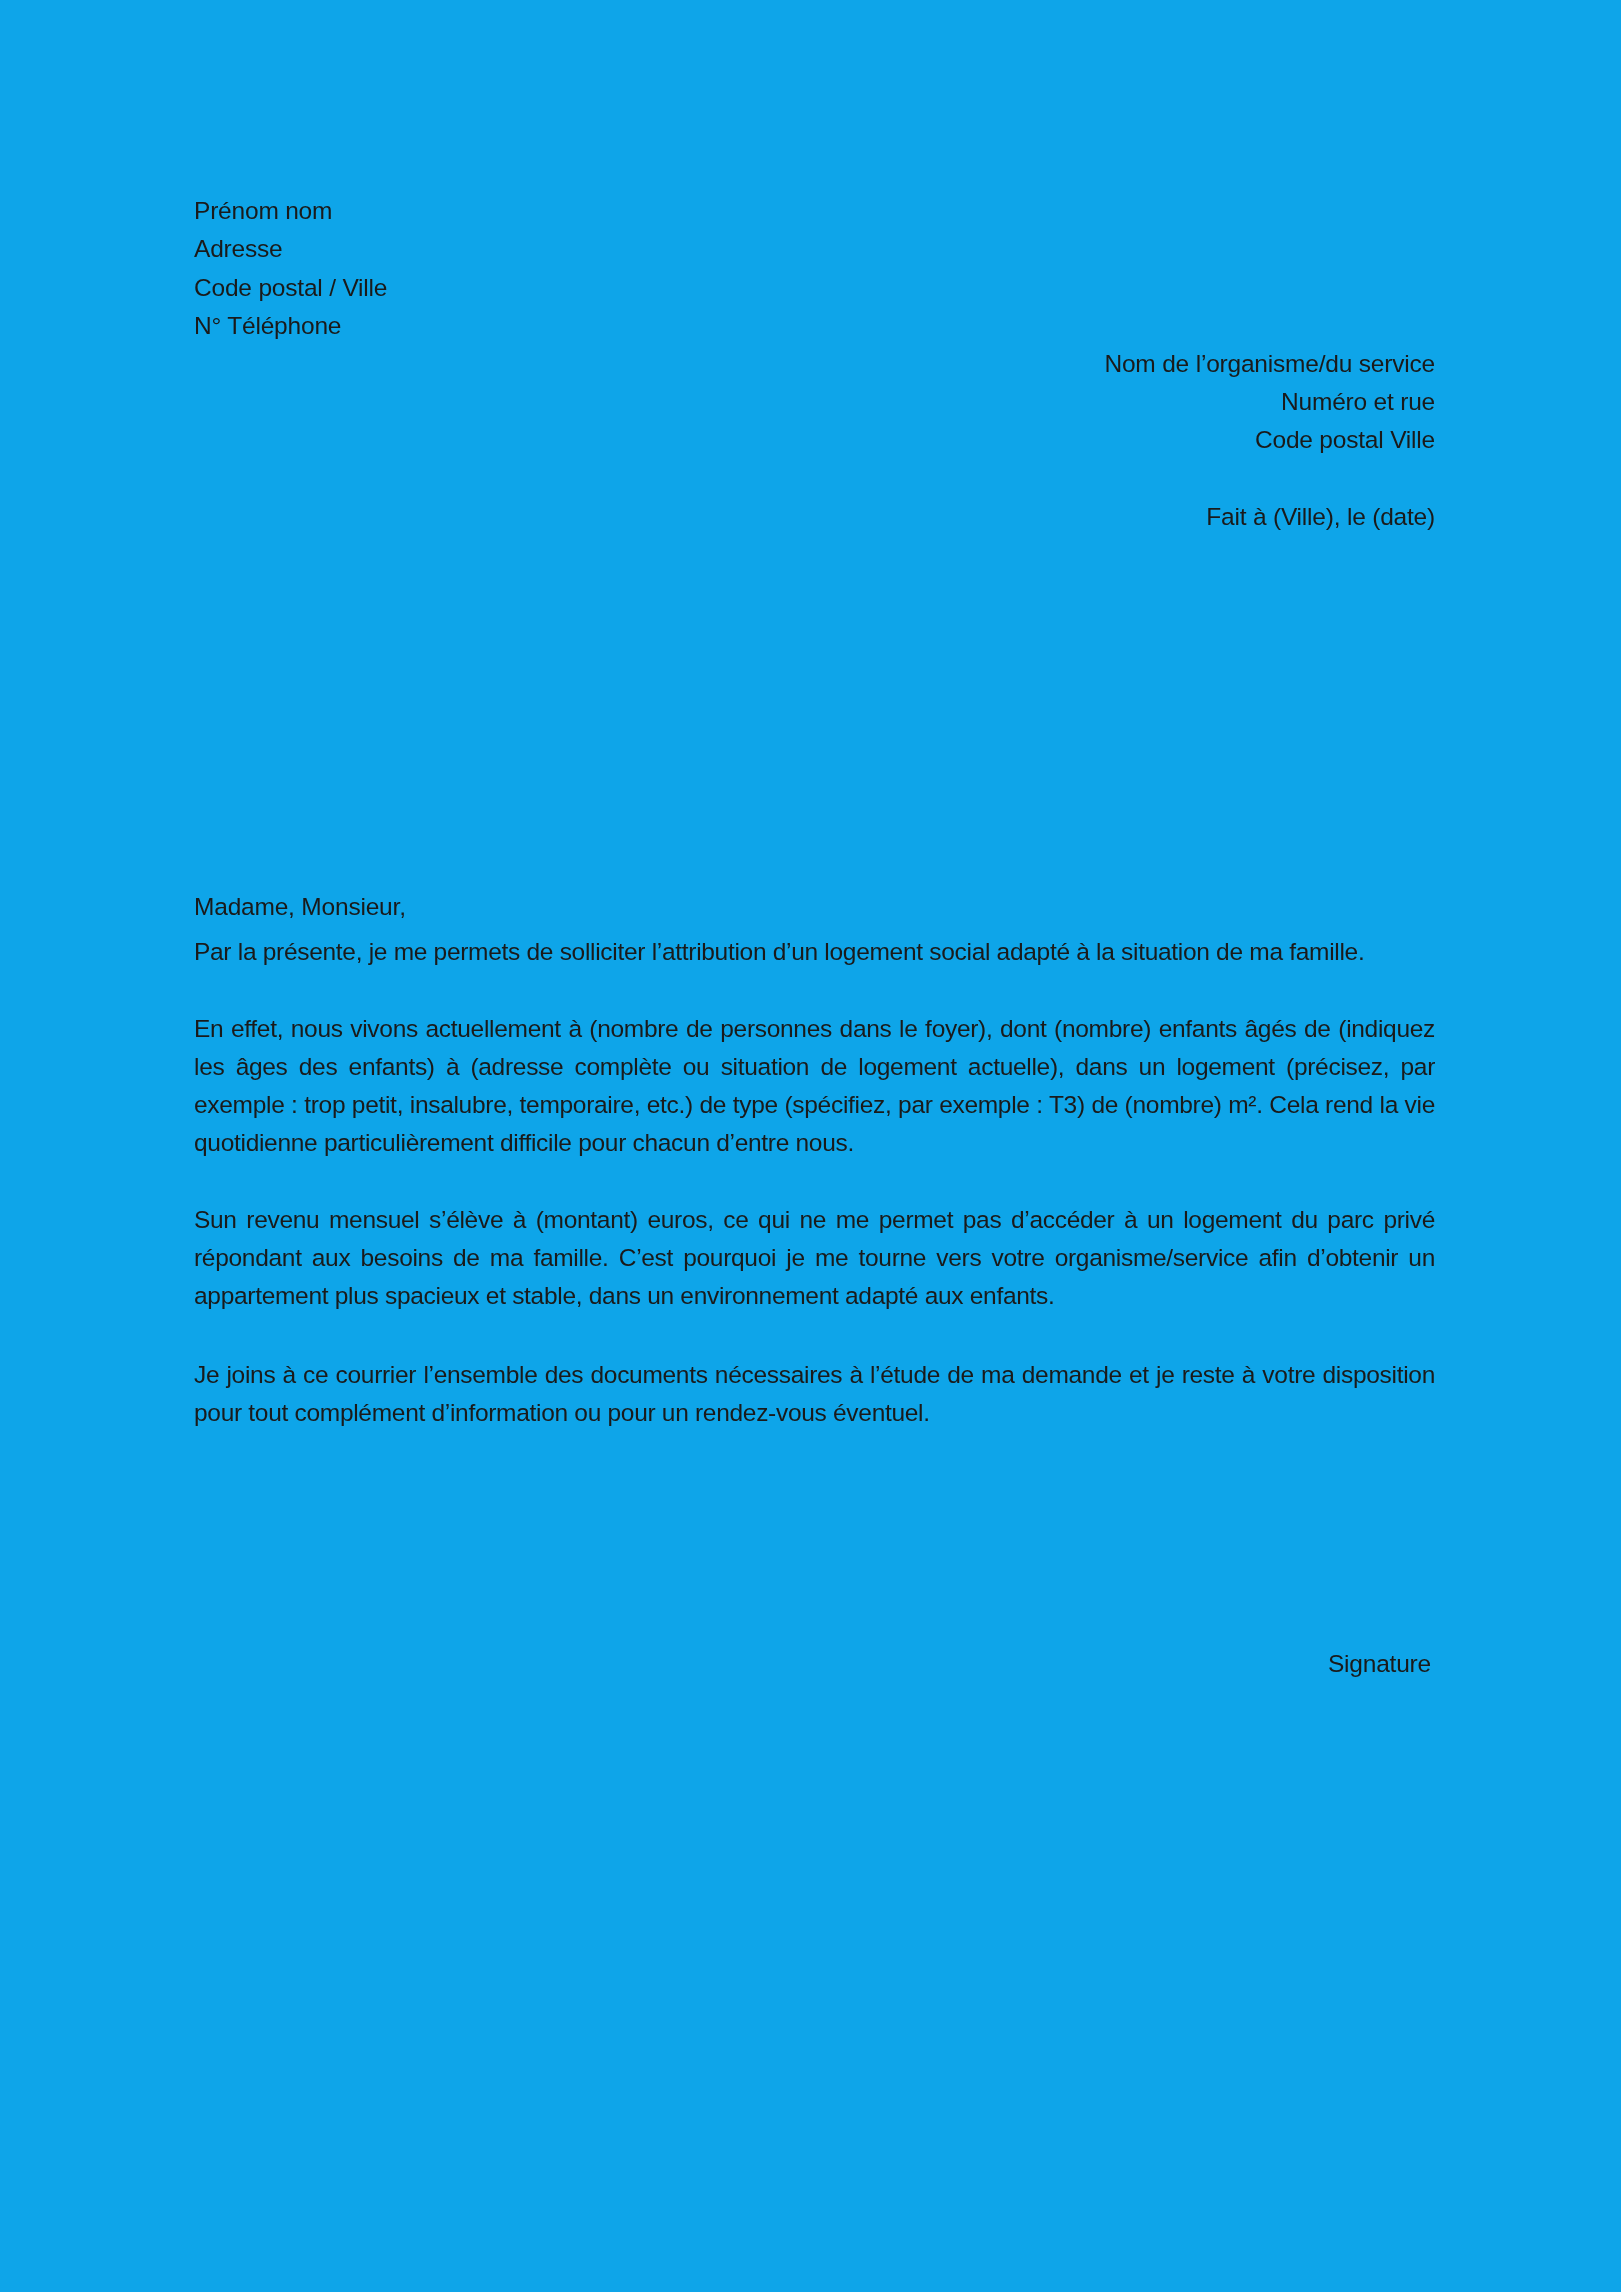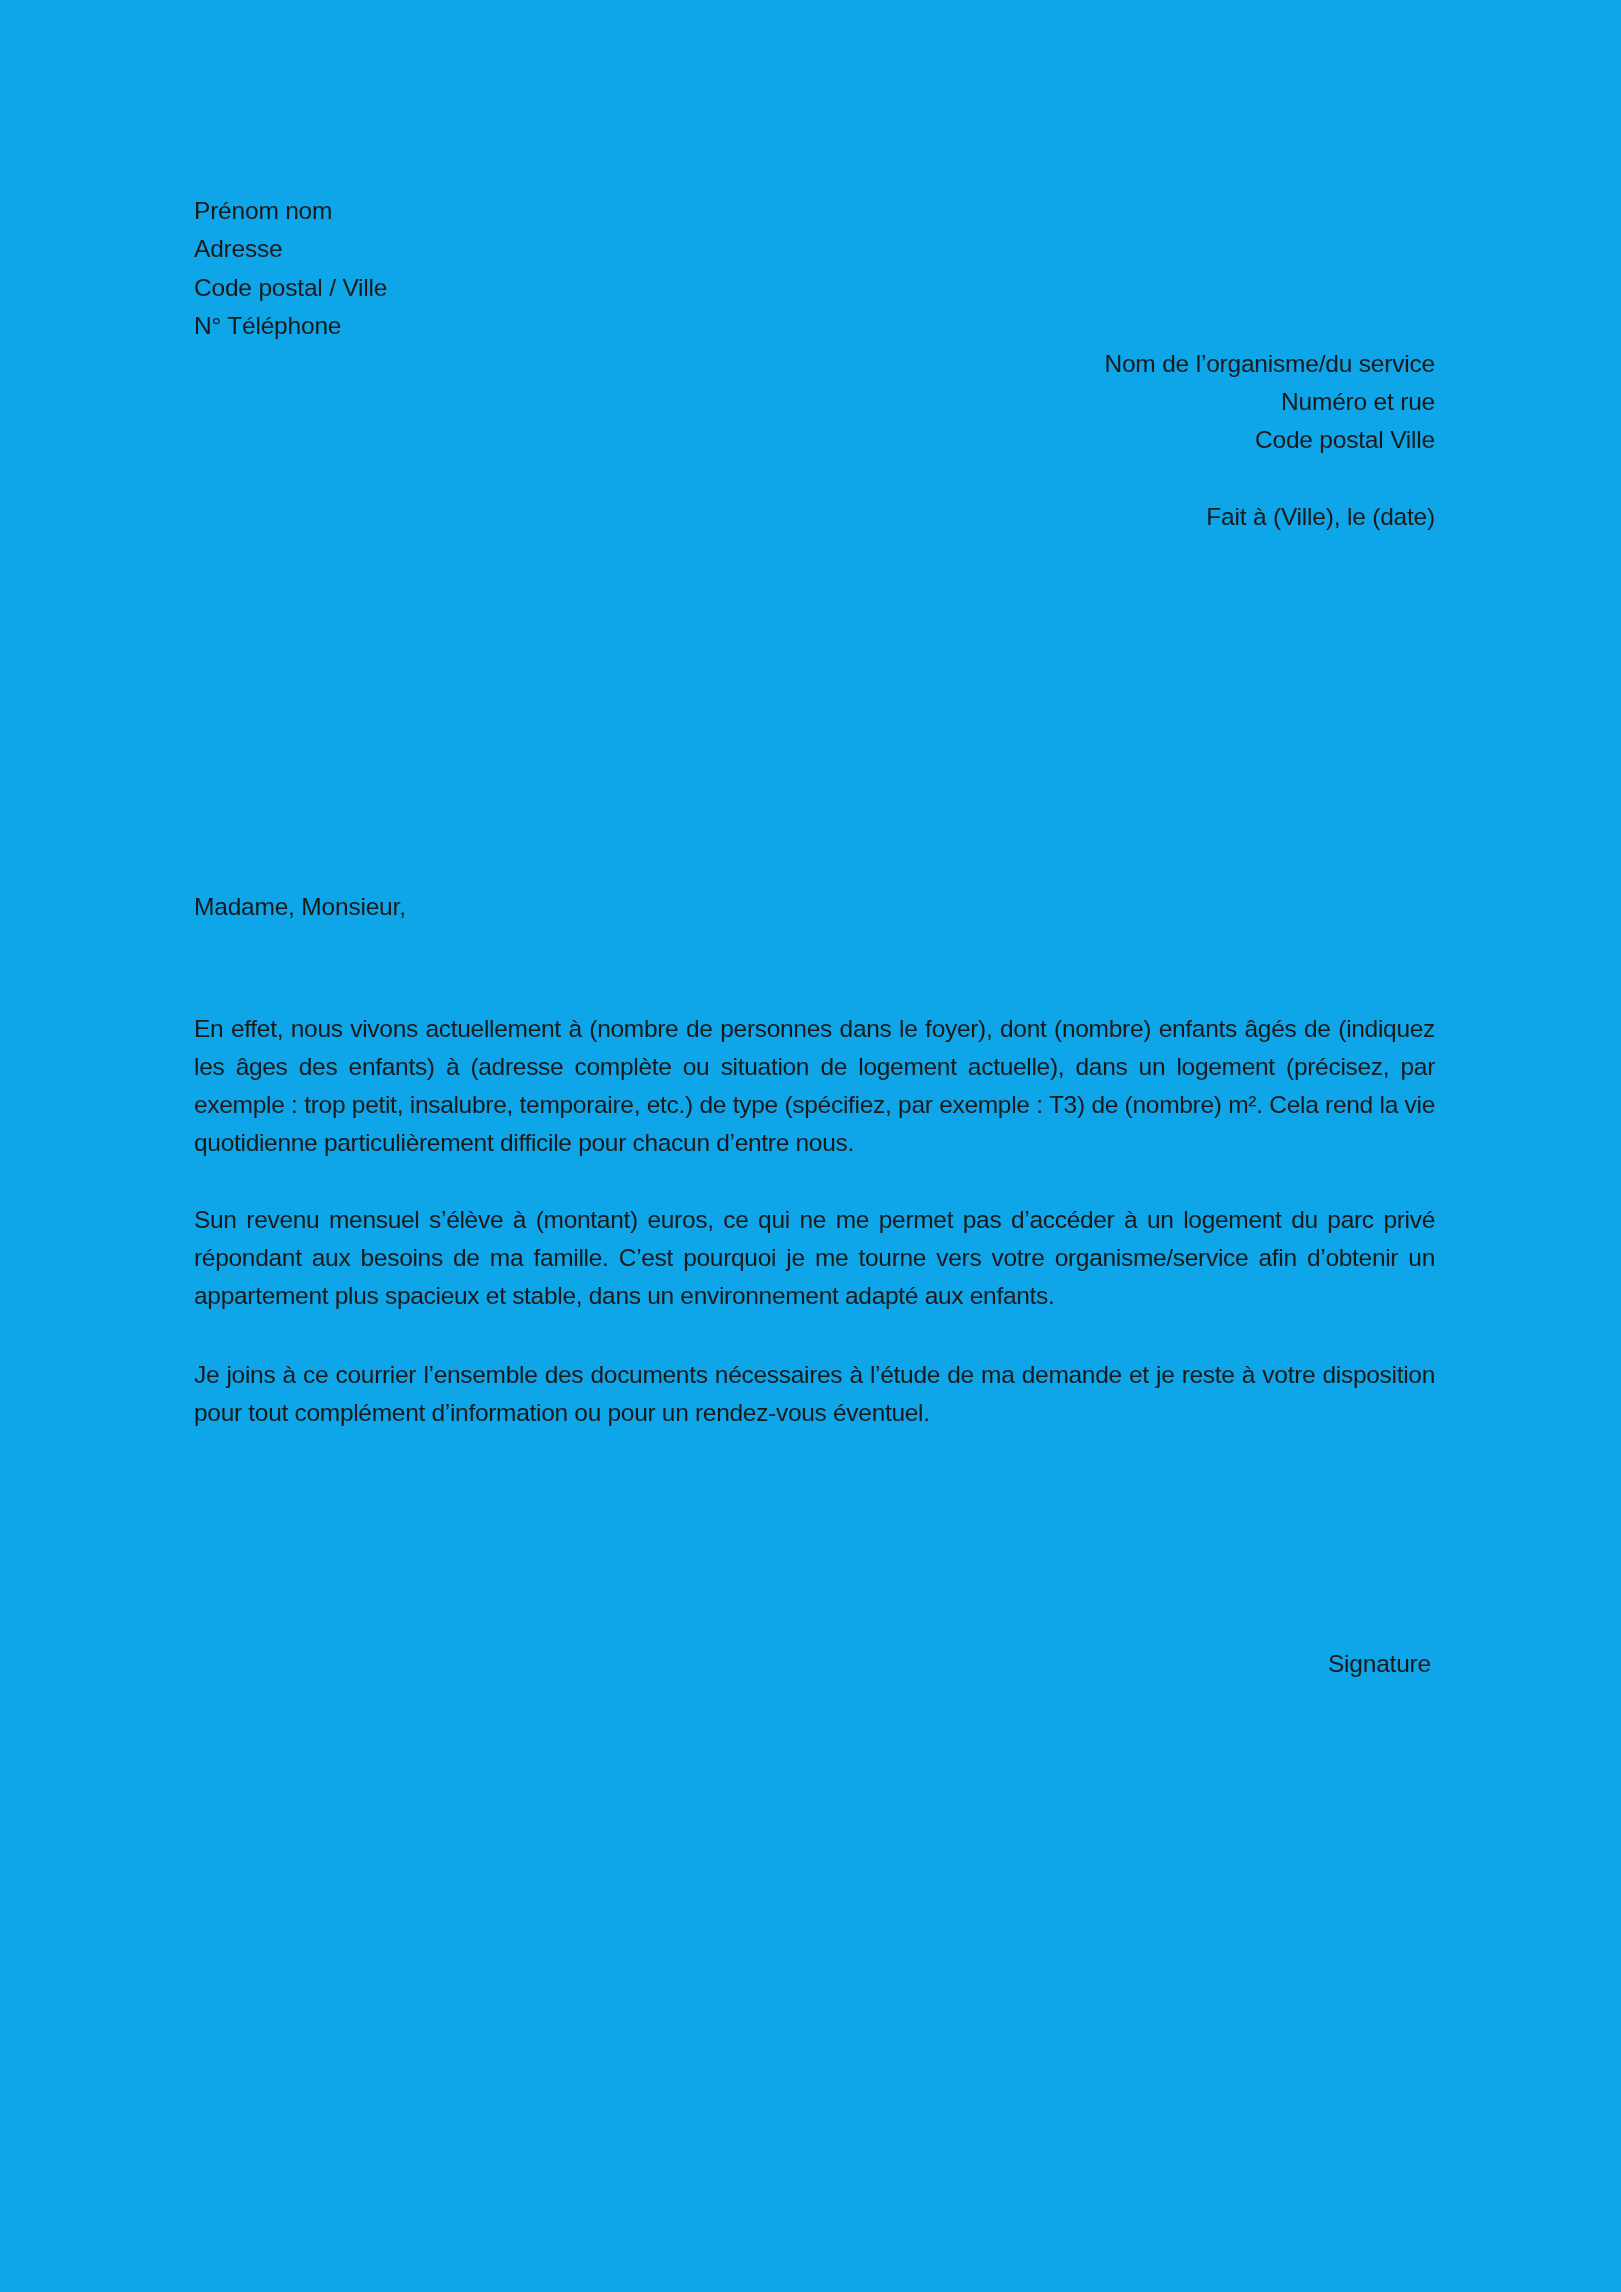--- a/index.html
+++ b/index.html
@@ -29,20 +29,21 @@
     <div class="line right" style="top:345px;">Nom de l’organisme/du service</div>
     <div class="line right" style="top:383px;">Numéro et rue</div>
     <div class="line right" style="top:421px;">Code postal Ville</div>
   </div>
 
   <div class="line right" style="top:498px;">Fait à (Ville), le (date)</div>
 
 
   <div class="line left" style="top:868px;margin-top:20px;">Madame, Monsieur,</div>
 
+  <div class="para" style="top:933px;">Par la présente, je me permets de solliciter l’attribution d’un logement social adapté à la situation de ma famille.</div>
   <div class="para" style="top:1010px;">En effet, nous vivons actuellement à (nombre de personnes dans le foyer), dont (nombre) enfants âgés de (indiquez les âges des enfants) à (adresse complète ou situation de logement actuelle), dans un logement (précisez, par exemple : trop petit, insalubre, temporaire, etc.) de type (spécifiez, par exemple : T3) de (nombre) m². Cela rend la vie quotidienne particulièrement difficile pour chacun d’entre nous.</div>
   <div class="para" style="top:1201px;">Sun revenu mensuel s’élève à (montant) euros, ce qui ne me permet pas d’accéder à un logement du parc privé répondant aux besoins de ma famille. C’est pourquoi je me tourne vers votre organisme/service afin d’obtenir un appartement plus spacieux et stable, dans un environnement adapté aux enfants.</div>
   <div class="para" style="top:1356px;">Je joins à ce courrier l’ensemble des documents nécessaires à l’étude de ma demande et je reste à votre disposition pour tout complément d’information ou pour un rendez-vous éventuel.</div>
 
   <div class="line right" style="top:1645px; right:190px;">Signature</div>
 
 </div>
 
 
 </body></html>

